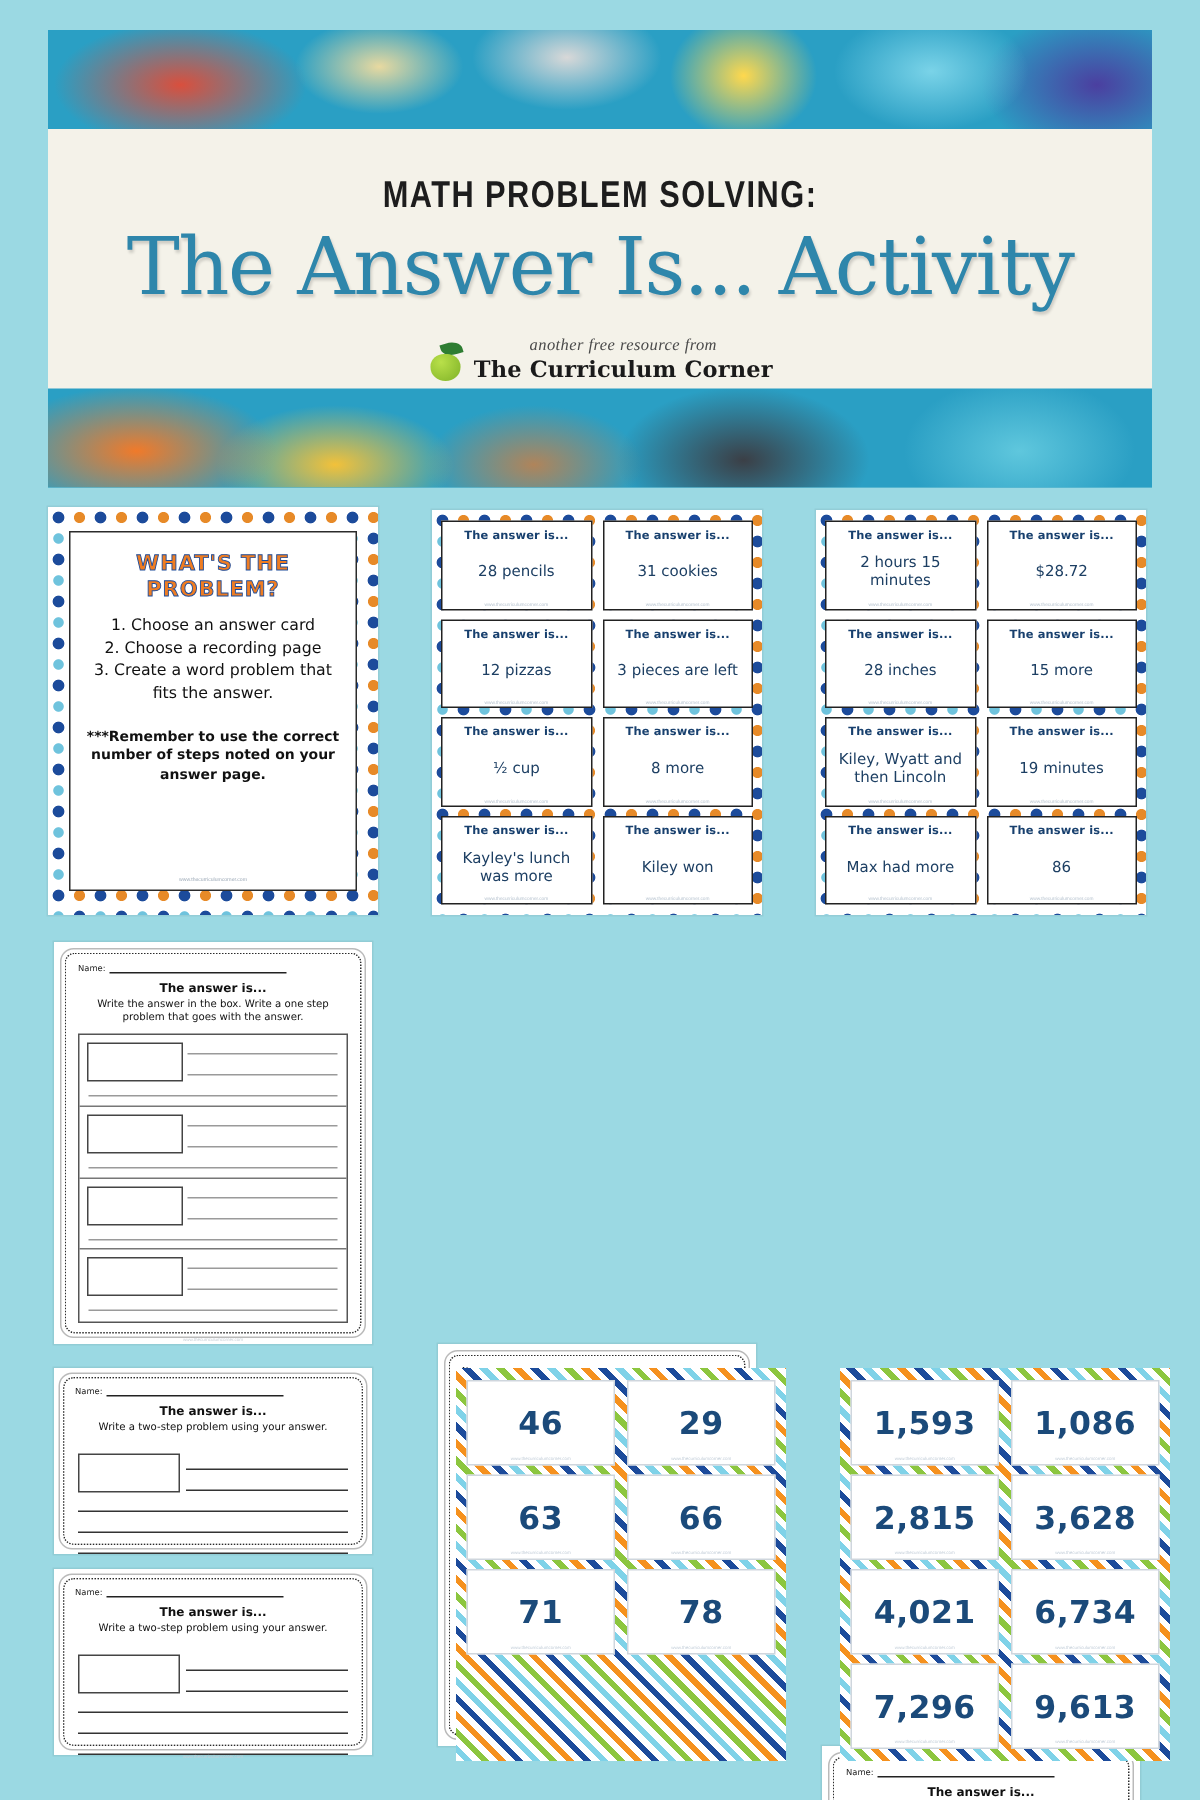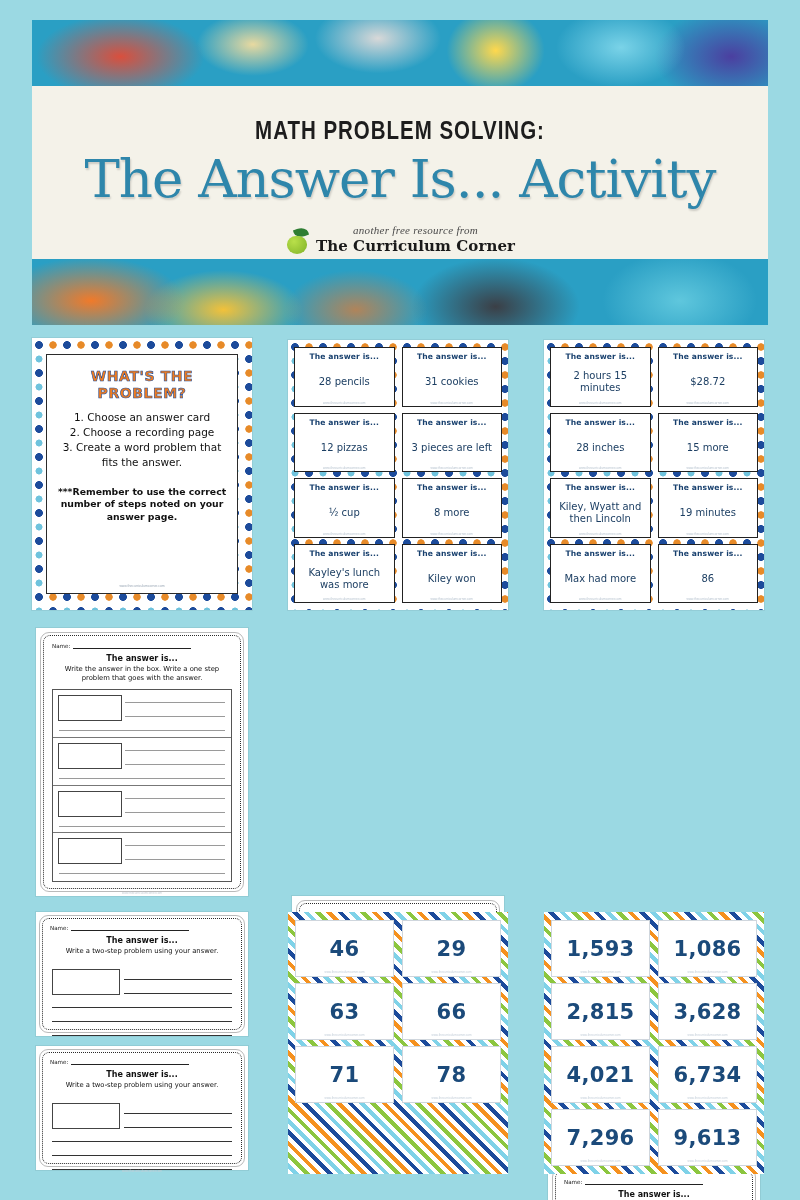--- a/index.html
+++ b/index.html
@@ -141,20 +141,21 @@
       #8cc63f 12px, #8cc63f 16px,
       #ffffff 16px, #ffffff 20px,
       #f5911e 20px, #f5911e 24px,
       #ffffff 24px, #ffffff 28px,
       #1c4b9b 28px, #1c4b9b 32px);
   }
   .numgrid{
     width:220px;height:262px;padding:8px 7px;box-sizing:border-box;
     display:grid;grid-template-columns:1fr 1fr;grid-template-rows:repeat(4,1fr);
     gap:6px 8px;
+    margin-left:16px;
   }
   .ncard{
     background:#fff;border:1px solid #cfd6dd;
     display:flex;align-items:center;justify-content:center;position:relative;
   }
   .ncard-v{
     font-family:"DejaVu Sans",sans-serif;font-weight:700;font-size:21px;
     color:#1b4a7a;letter-spacing:.3px;
   }
   .ncard-c{font-size:3px;color:#c2cdd8;position:absolute;bottom:2px;}

